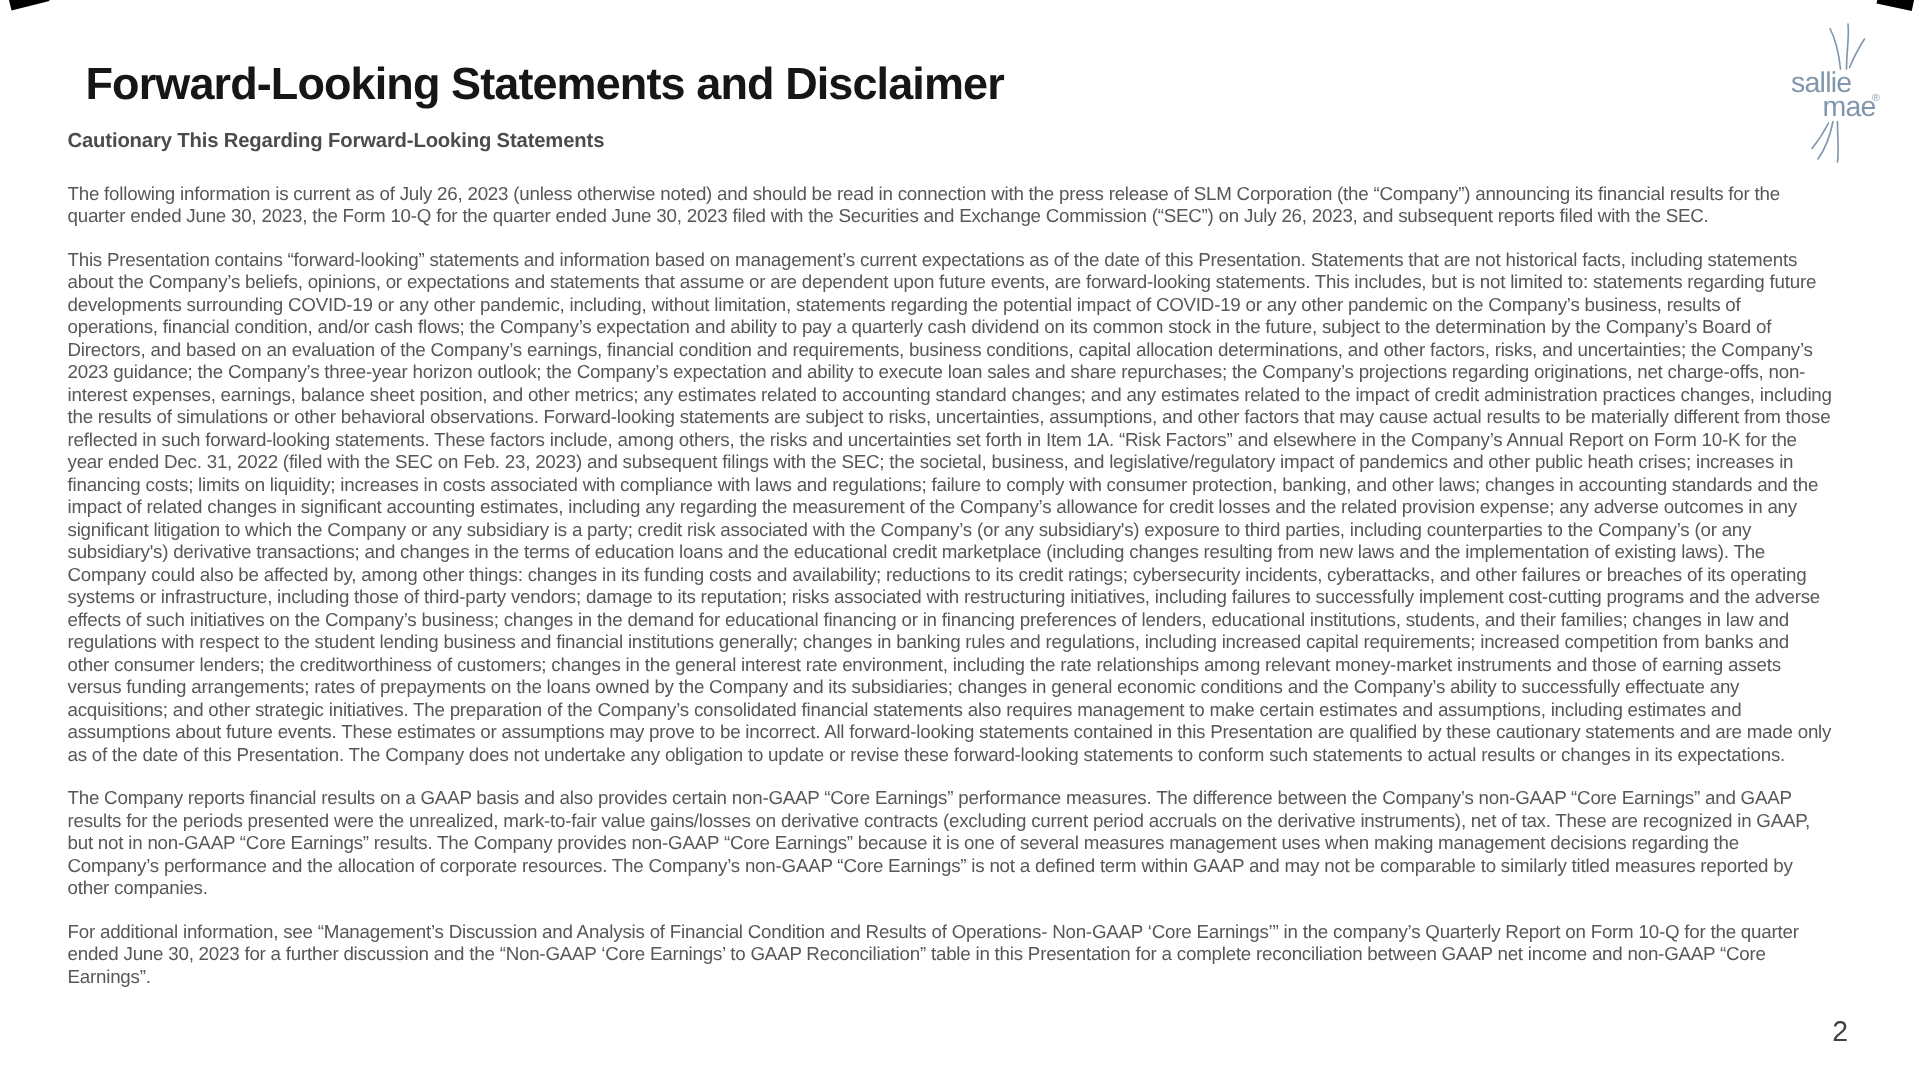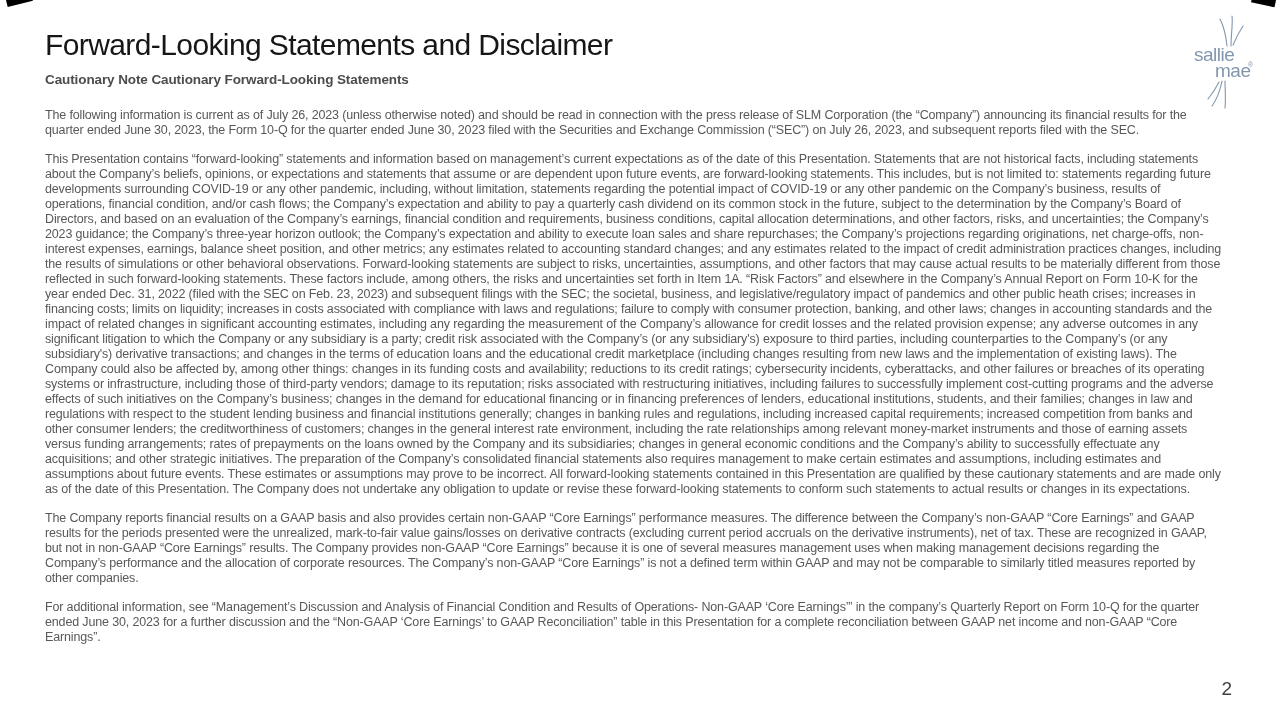--- a/index.html
+++ b/index.html
@@ -15,24 +15,24 @@
     position:absolute;
     background:#000;
   }
   .corner-mark.left  { top:-7px; left:6px;  width:26px; height:11px; transform:rotate(-14deg); }
   .corner-mark.right { top:-7px; right:4px; width:24px; height:12px; transform:rotate(12deg); }
   .content {
     position:absolute;
     left:45px; right:45px; top:28px;
   }
   .title {
-    margin:0;
+    margin:12px;
     font-size:30px;
     line-height:34px;
-    font-weight:400;
+    font-weight:700;
     letter-spacing:-0.6px;
     color:#161616;
   }
   .subtitle {
     margin:10px 0 0 0;
     font-size:13.5px;
     font-weight:700;
     color:#4c4c4e;
     letter-spacing:-0.1px;
   }
@@ -76,21 +76,21 @@
       <path d="M35 67 C35 77 36 86 35 94"></path>
       <path d="M29 68 C26 74 22 80 18 85"></path>
     </g>
     <text x="4" y="47" font-size="19" letter-spacing="-0.5" fill="#8297AE" font-family="Liberation Sans, sans-serif">sallie</text>
     <text x="25" y="63" font-size="19" letter-spacing="-0.5" fill="#8297AE" font-family="Liberation Sans, sans-serif">mae</text>
     <text x="58" y="53" font-size="7" fill="#8297AE" font-family="Liberation Sans, sans-serif">®</text>
   </svg>
 
   <div class="content">
     <h1 class="title">Forward-Looking Statements and Disclaimer</h1>
-    <div class="subtitle">Cautionary Note Cautionary Forward-Looking Statements</div>
+    <div class="subtitle">Cautionary This Regarding Forward-Looking Statements</div>
 
     <div class="body-text">
       <p class="first">The following information is current as of July 26, 2023 (unless otherwise noted) and should be read in connection with the press release of SLM Corporation (the “Company”) announcing its financial results for the quarter ended June 30, 2023, the Form 10-Q for the quarter ended June 30, 2023 filed with the Securities and Exchange Commission (“SEC”) on July 26, 2023, and subsequent reports filed with the SEC.</p>
       <p>This Presentation contains “forward-looking” statements and information based on management’s current expectations as of the date of this Presentation. Statements that are not historical facts, including statements about the Company’s beliefs, opinions, or expectations and statements that assume or are dependent upon future events, are forward-looking statements. This includes, but is not limited to: statements regarding future developments surrounding COVID-19 or any other pandemic, including, without limitation, statements regarding the potential impact of COVID-19 or any other pandemic on the Company’s business, results of operations, financial condition, and/or cash flows; the Company’s expectation and ability to pay a quarterly cash dividend on its common stock in the future, subject to the determination by the Company’s Board of Directors, and based on an evaluation of the Company’s earnings, financial condition and requirements, business conditions, capital allocation determinations, and other factors, risks, and uncertainties; the Company’s 2023 guidance; the Company’s three-year horizon outlook; the Company’s expectation and ability to execute loan sales and share repurchases; the Company’s projections regarding originations, net charge-offs, non-interest expenses, earnings, balance sheet position, and other metrics; any estimates related to accounting standard changes; and any estimates related to the impact of credit administration practices changes, including the results of simulations or other behavioral observations. Forward-looking statements are subject to risks, uncertainties, assumptions, and other factors that may cause actual results to be materially different from those reflected in such forward-looking statements. These factors include, among others, the risks and uncertainties set forth in Item 1A. “Risk Factors” and elsewhere in the Company’s Annual Report on Form 10-K for the year ended Dec. 31, 2022 (filed with the SEC on Feb. 23, 2023) and subsequent filings with the SEC; the societal, business, and legislative/regulatory impact of pandemics and other public heath crises; increases in financing costs; limits on liquidity; increases in costs associated with compliance with laws and regulations; failure to comply with consumer protection, banking, and other laws; changes in accounting standards and the impact of related changes in significant accounting estimates, including any regarding the measurement of the Company’s allowance for credit losses and the related provision expense; any adverse outcomes in any significant litigation to which the Company or any subsidiary is a party; credit risk associated with the Company’s (or any subsidiary's) exposure to third parties, including counterparties to the Company’s (or any subsidiary's) derivative transactions; and changes in the terms of education loans and the educational credit marketplace (including changes resulting from new laws and the implementation of existing laws). The Company could also be affected by, among other things: changes in its funding costs and availability; reductions to its credit ratings; cybersecurity incidents, cyberattacks, and other failures or breaches of its operating systems or infrastructure, including those of third-party vendors; damage to its reputation; risks associated with restructuring initiatives, including failures to successfully implement cost-cutting programs and the adverse effects of such initiatives on the Company’s business; changes in the demand for educational financing or in financing preferences of lenders, educational institutions, students, and their families; changes in law and regulations with respect to the student lending business and financial institutions generally; changes in banking rules and regulations, including increased capital requirements; increased competition from banks and other consumer lenders; the creditworthiness of customers; changes in the general interest rate environment, including the rate relationships among relevant money-market instruments and those of earning assets versus funding arrangements; rates of prepayments on the loans owned by the Company and its subsidiaries; changes in general economic conditions and the Company’s ability to successfully effectuate any acquisitions; and other strategic initiatives. The preparation of the Company’s consolidated financial statements also requires management to make certain estimates and assumptions, including estimates and assumptions about future events. These estimates or assumptions may prove to be incorrect. All forward-looking statements contained in this Presentation are qualified by these cautionary statements and are made only as of the date of this Presentation. The Company does not undertake any obligation to update or revise these forward-looking statements to conform such statements to actual results or changes in its expectations.</p>
       <p>The Company reports financial results on a GAAP basis and also provides certain non-GAAP “Core Earnings” performance measures. The difference between the Company’s non-GAAP “Core Earnings” and GAAP results for the periods presented were the unrealized, mark-to-fair value gains/losses on derivative contracts (excluding current period accruals on the derivative instruments), net of tax. These are recognized in GAAP, but not in non-GAAP “Core Earnings” results. The Company provides non-GAAP “Core Earnings” because it is one of several measures management uses when making management decisions regarding the Company’s performance and the allocation of corporate resources. The Company’s non-GAAP “Core Earnings” is not a defined term within GAAP and may not be comparable to similarly titled measures reported by other companies.</p>
       <p>For additional information, see “Management’s Discussion and Analysis of Financial Condition and Results of Operations- Non-GAAP ‘Core Earnings’” in the company’s Quarterly Report on Form 10-Q for the quarter ended June 30, 2023 for a further discussion and the “Non-GAAP ‘Core Earnings’ to GAAP Reconciliation” table in this Presentation for a complete reconciliation between GAAP net income and non-GAAP “Core Earnings”.</p>
     </div>
   </div>
 
   <div class="page-number">2</div>

